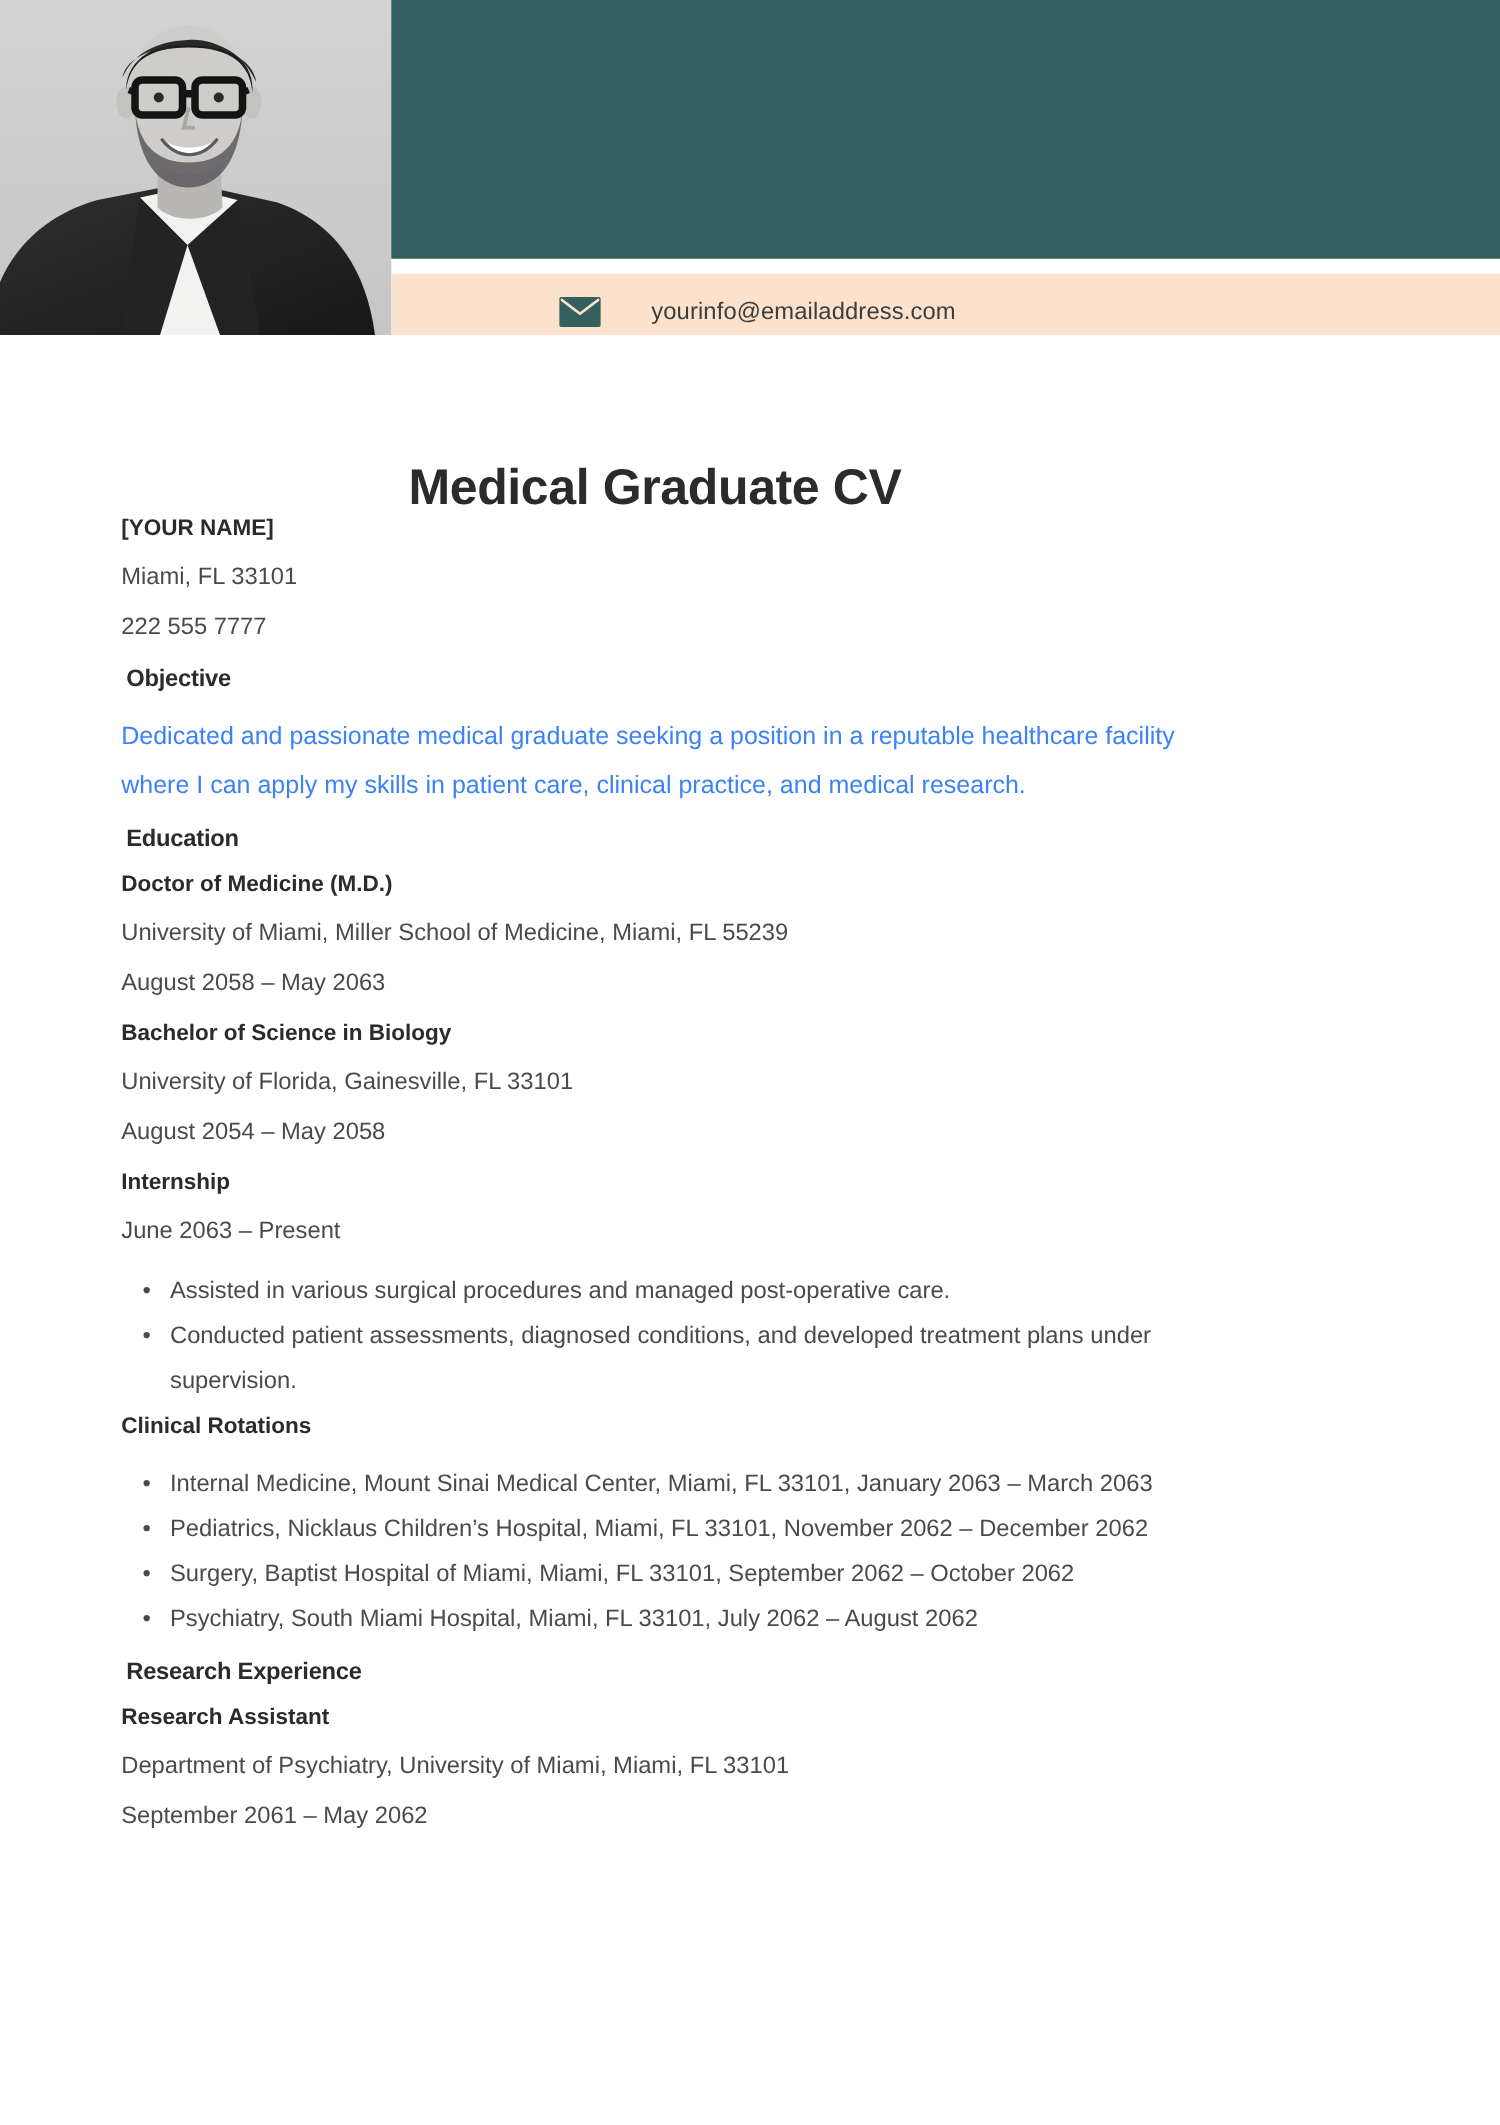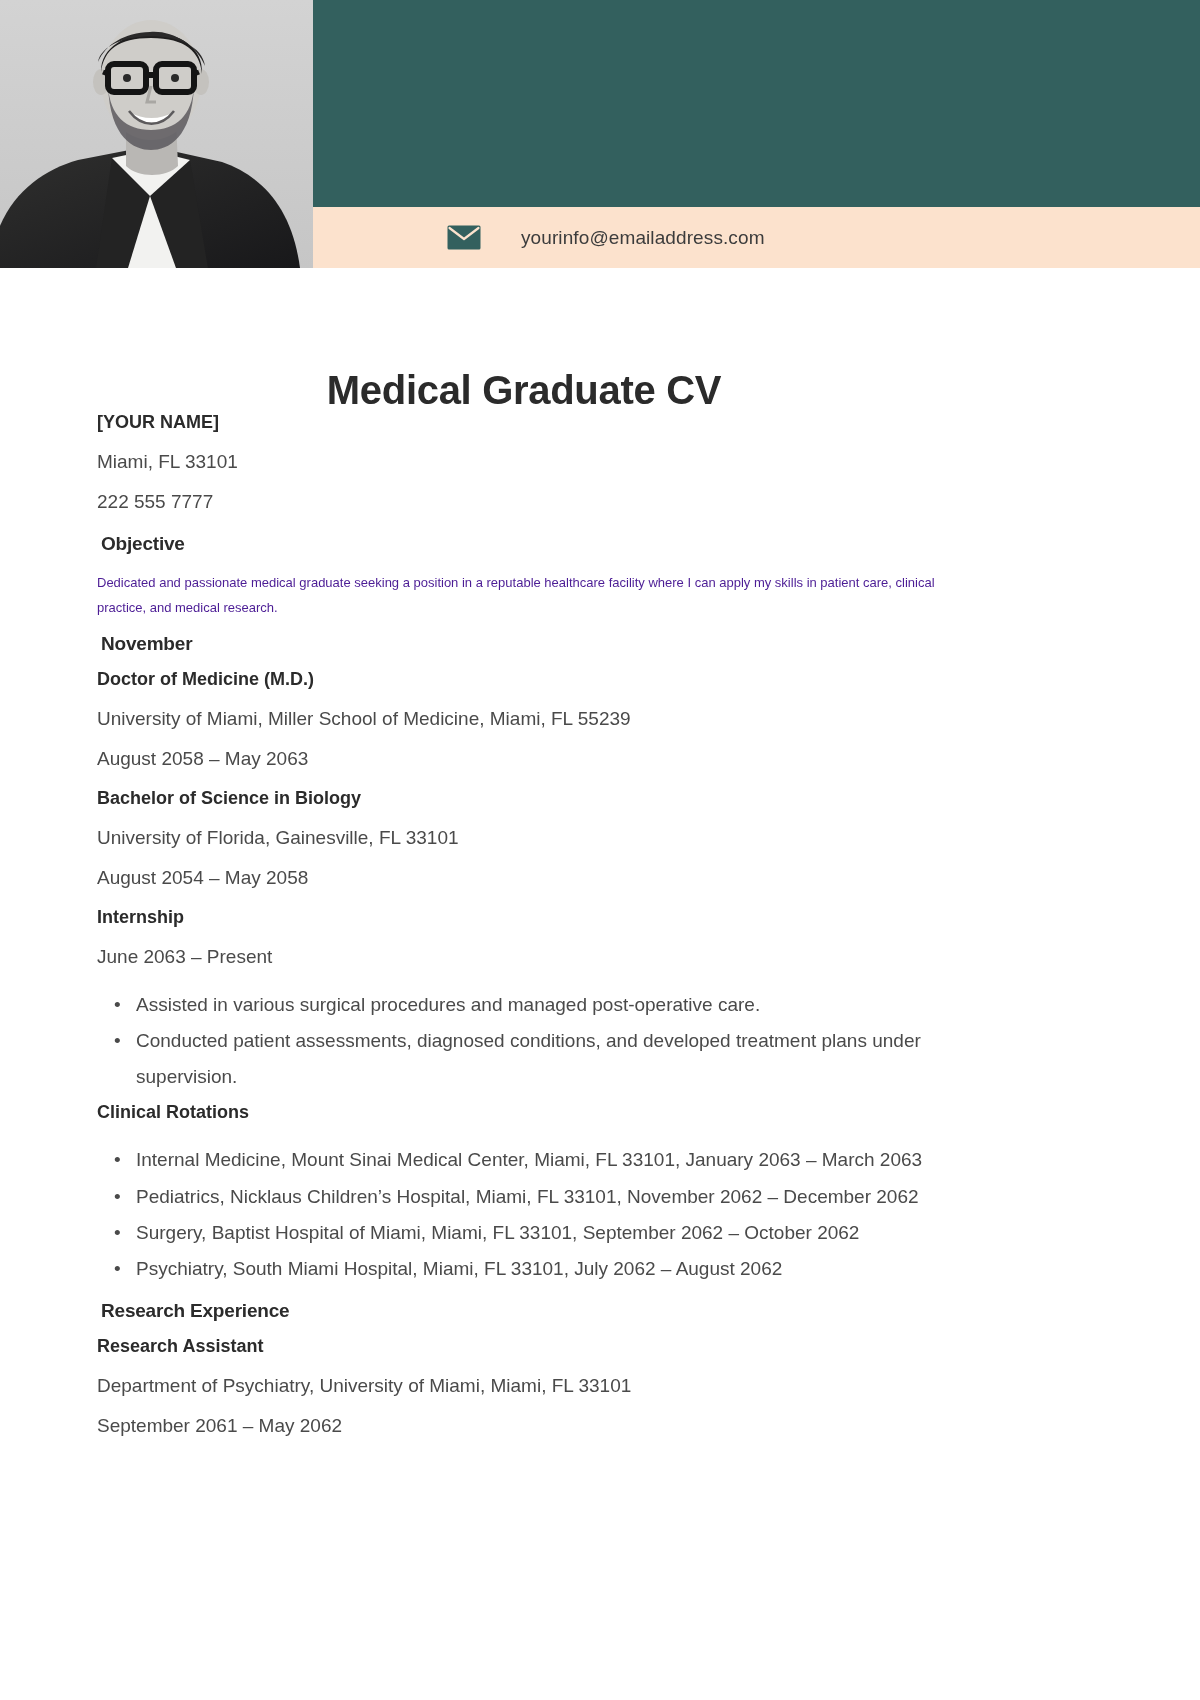--- a/index.html
+++ b/index.html
@@ -45,21 +45,21 @@
     position: absolute;
     left: 313px;
     top: 0;
     width: 887px;
     height: 207px;
     background: #33605e;
   }
   .peach-bar {
     position: absolute;
     left: 313px;
-    top: 207px;
+    top: 219px;
     width: 887px;
     height: 61px;
     background: #fce2cd;
     display: flex;
     align-items: center;
   }
   .mail-icon {
     margin-left: 134px;
     width: 34px;
     height: 25px;
@@ -110,22 +110,22 @@
   h2.section {
     font-size: 19px;
     font-weight: bold;
     color: #2b2b2b;
     margin: 12px 0 0 4px;
     line-height: 1.25;
     letter-spacing: -0.2px;
   }
 
   p.para {
-    font-size: 13px;
-    color: #4c1d95;
+    font-size: 20px;
+    color: #3b82f6;
     line-height: 1.95;
     margin: 14px 0 0 0;
   }
 
   .entry {
     margin-top: 14px;
   }
   .entry-title {
     font-size: 18px;
     font-weight: bold;
@@ -238,21 +238,21 @@
 
     <div class="contact-block">
       <div class="name">[YOUR NAME]</div>
       <div class="contact-line">Miami, FL 33101</div>
       <div class="contact-line">222 555 7777</div>
     </div>
 
     <h2 class="section">Objective</h2>
     <p class="para">Dedicated and passionate medical graduate seeking a position in a reputable healthcare facility where I can apply my skills in patient care, clinical practice, and medical research.</p>
 
-    <h2 class="section">November</h2>
+    <h2 class="section">Education</h2>
 
     <div class="entry">
       <div class="entry-title">Doctor of Medicine (M.D.)</div>
       <div class="entry-line">University of Miami, Miller School of Medicine, Miami, FL 55239</div>
       <div class="entry-line">August 2058 – May 2063</div>
     </div>
 
     <div class="entry" style="margin-top:0">
       <div class="entry-title">Bachelor of Science in Biology</div>
       <div class="entry-line">University of Florida, Gainesville, FL 33101</div>

